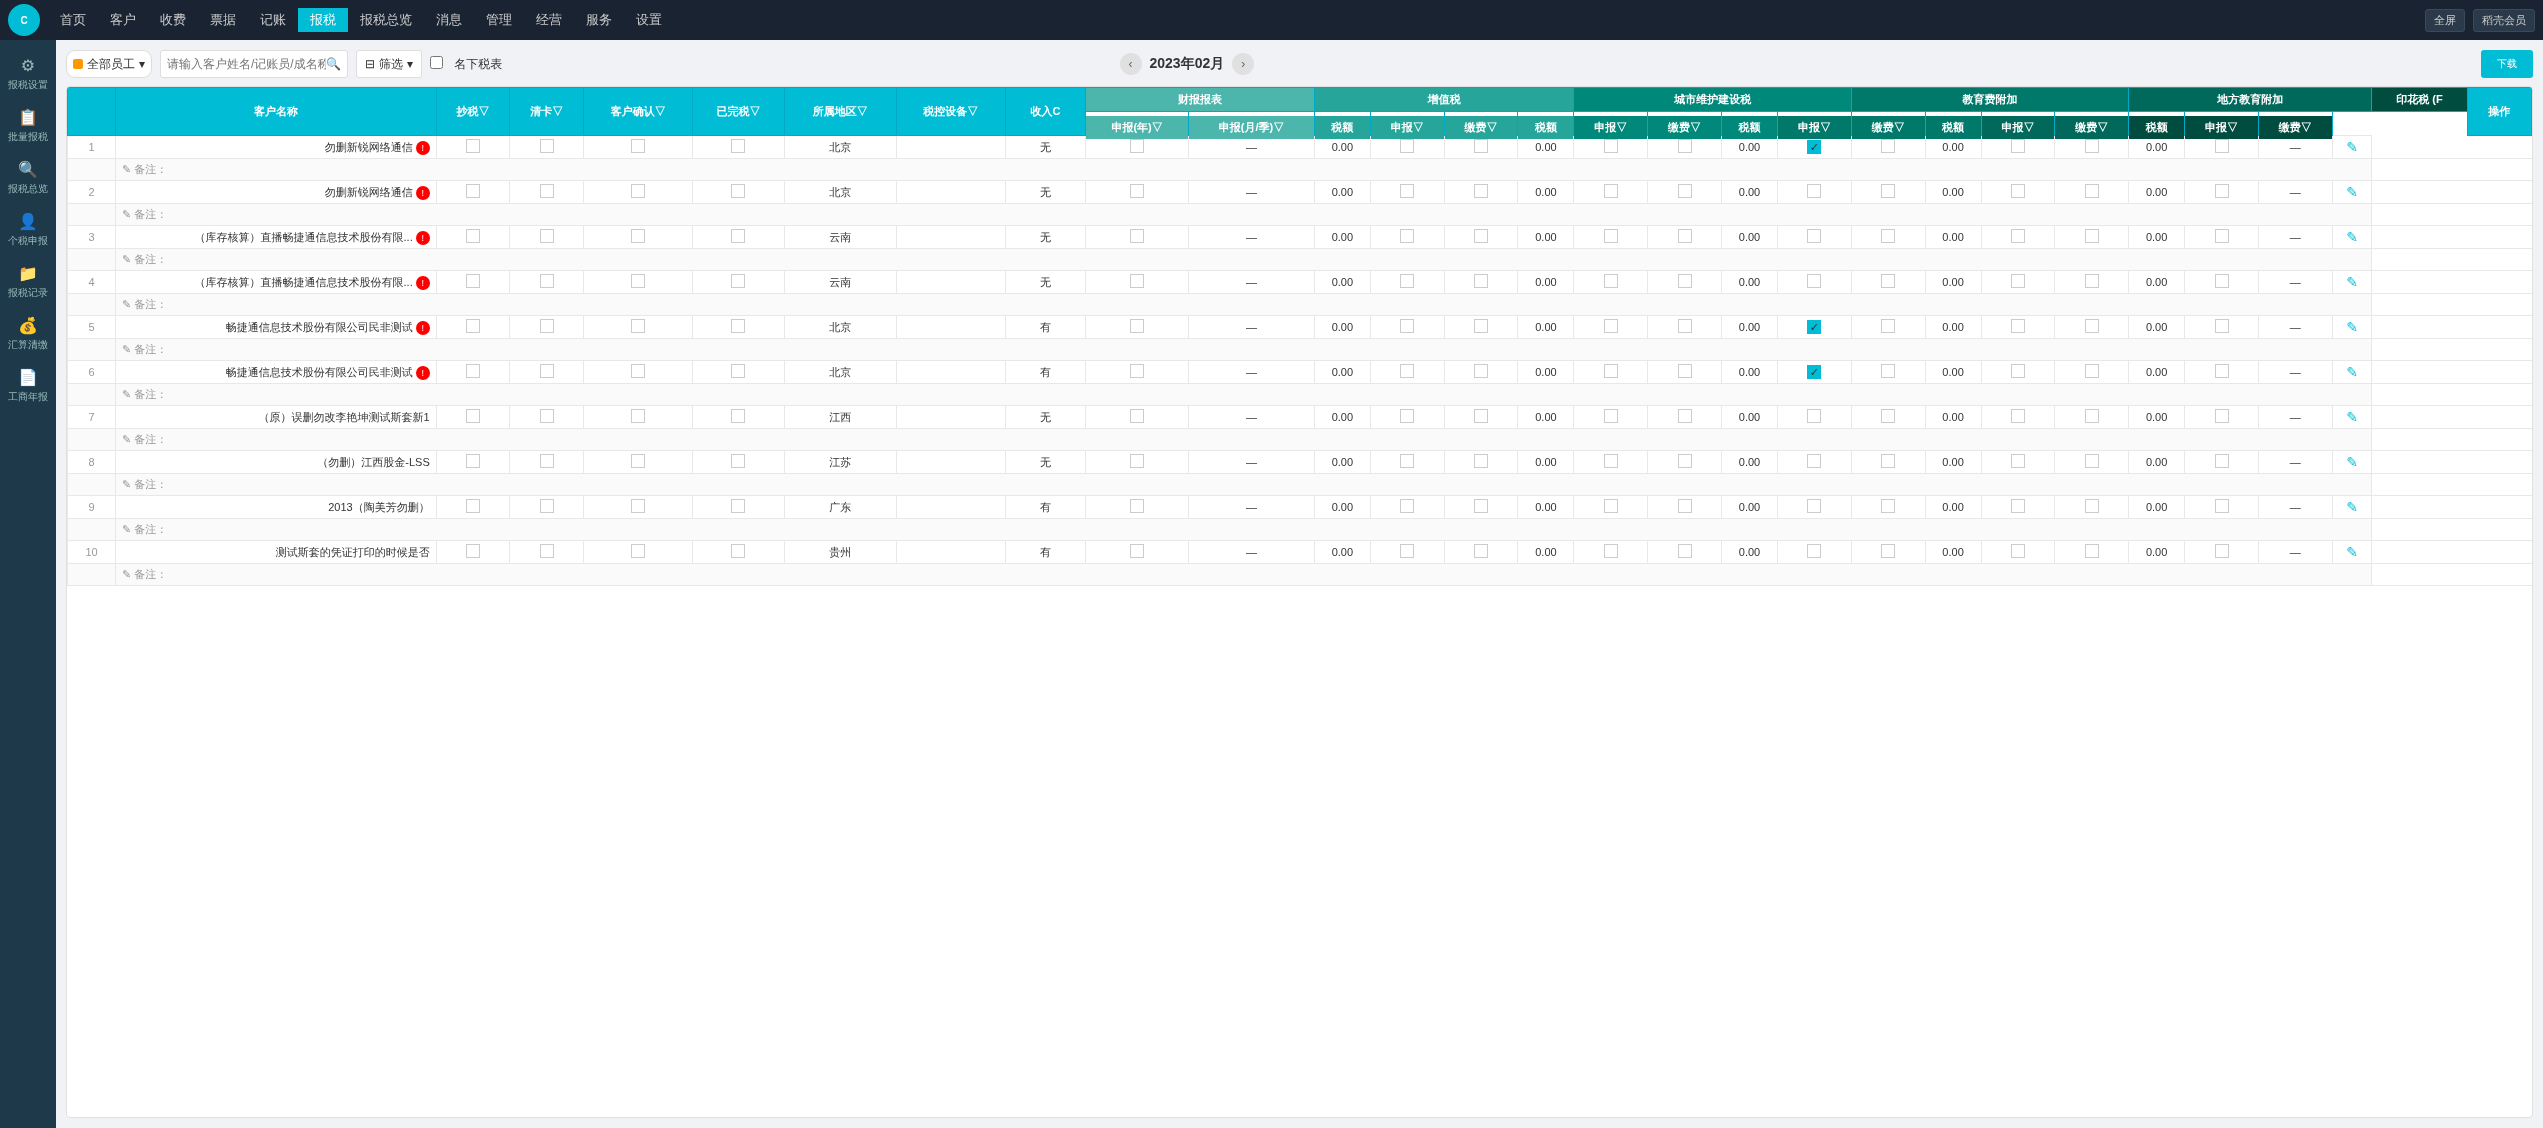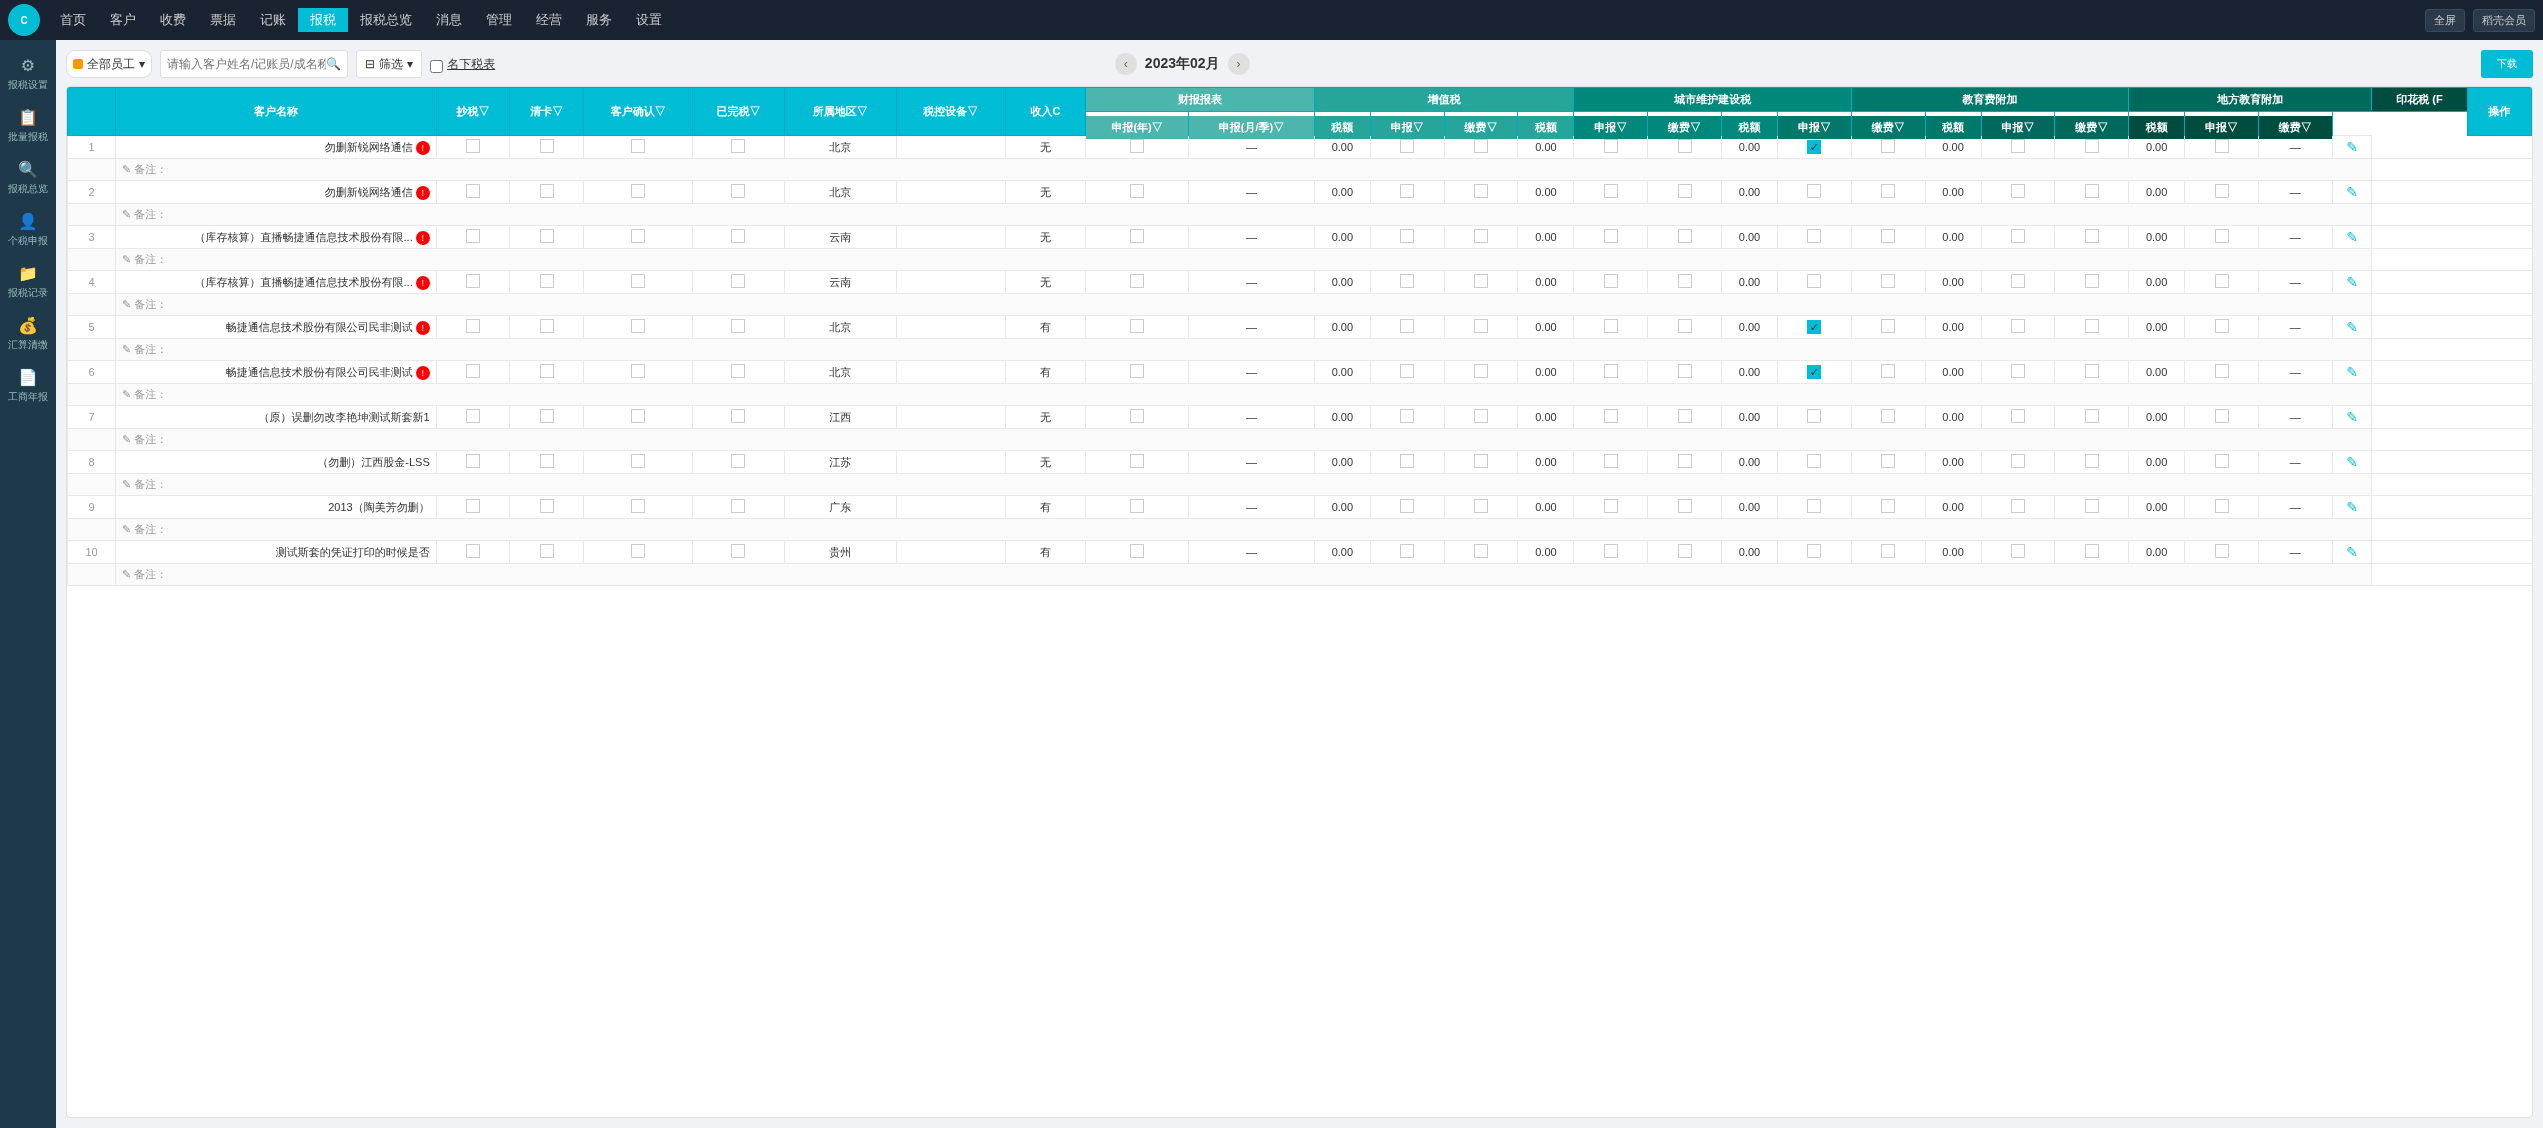--- a/index.html
+++ b/index.html
@@ -88,21 +88,21 @@
     }
     .search-box input {
       border: none; outline: none; font-size: 12px; width: 100%; color: #999;
     }
     .filter-btn {
       display: flex; align-items: center; gap: 4px;
       background: #fff; border: 1px solid #ddd; border-radius: 3px;
       padding: 0 8px; height: 28px; cursor: pointer; font-size: 12px;
     }
     .checkbox-label {
-      display: flex; align-items: flex-end; gap: 4px; font-size: 12px; cursor: pointer; text-decoration: underline;
+      display: flex; align-items: flex-start; gap: 11px; font-size: 12px; cursor: pointer;
     }
     .date-nav {
       display: flex; align-items: center; gap: 8px; margin: 0 auto;
     }
     .date-nav-btn {
       width: 22px; height: 22px; border-radius: 50%; background: #e0e0e0;
       display: flex; align-items: center; justify-content: center; cursor: pointer;
       font-size: 12px; color: #666;
     }
     .date-label { font-size: 14px; font-weight: bold; color: #333; }

